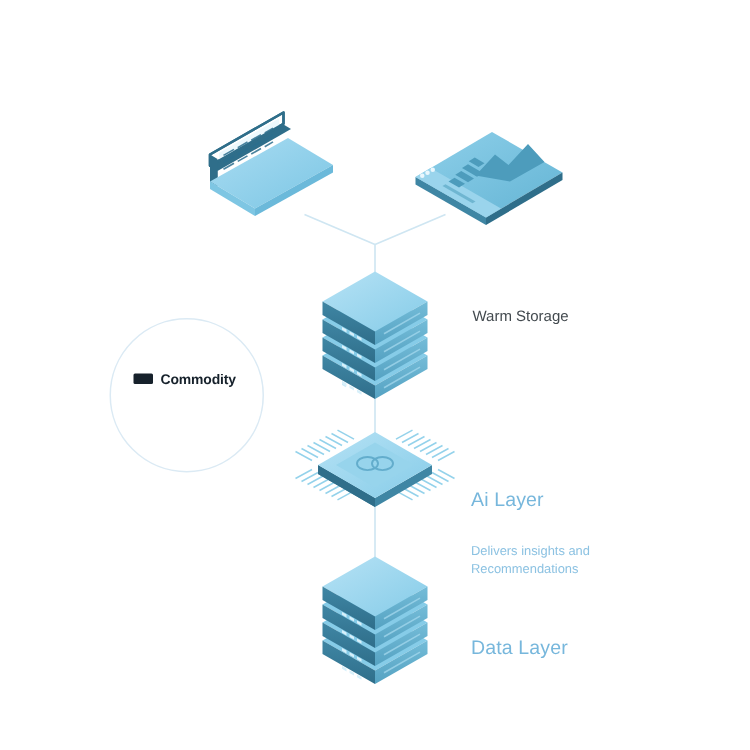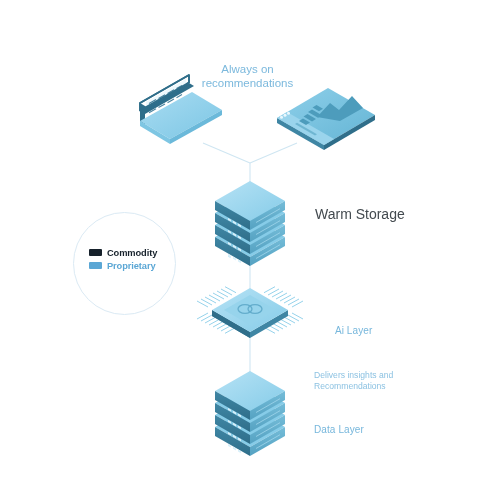--- a/index.html
+++ b/index.html
@@ -35,34 +35,33 @@
     left: 190px;
     top: 62px;
     width: 115px;
     text-align: center;
     font-size: 11.5px;
     color: #7cb9dd;
   }
   #warm-storage-label {
     left: 315px;
     top: 206px;
-    font-size: 14px;
+    font-size: 10px;
     color: #434a4f;
   }
   .node-title {
-    font-size: 10px;
+    font-size: 13px;
     color: #77b7dc;
     letter-spacing: .1px;
-    text-align: center;
   }
   .node-sub {
     font-size: 8.6px;
     color: #8cc2e2;
     line-height: 1.33;
-    margin-top: 12px;
+    margin-top: 1px;
     white-space: pre-line;
   }
   #ai-layer-block { left: 314px; top: 305px; }
   #data-lake-block { left: 314px; top: 404px; }
 
   
   #legend {
     position: absolute;
     left: 73px;
     top: 212px;
@@ -333,41 +332,35 @@
       </g>
       <g stroke="#a5d9ee" stroke-width="1" opacity="0.75">
         <line x1="256" y1="412.5" x2="280" y2="398.7"></line>
         <line x1="256" y1="424.5" x2="280" y2="410.7"></line>
         <line x1="256" y1="436.5" x2="280" y2="422.7"></line>
         <line x1="256" y1="448.5" x2="280" y2="434.7"></line>
       </g>
     </g>
   </svg>
 
-  <div class="lbl" id="top-caption">Always on
-recommendations</div>
 
   <div class="lbl" id="warm-storage-label">Warm Storage</div>
 
   <div class="lbl" id="ai-layer-block">
     <div class="node-title">Ai Layer</div>
     <div class="node-sub">Delivers insights and
 Recommendations</div>
   </div>
 
   <div class="lbl" id="data-lake-block">
     <div class="node-title">Data Layer</div>
   </div>
 
   <div id="legend">
     <div id="legend-rows">
       <div class="legend-row">
         <span class="legend-swatch" style="background:#16212b"></span>
         <span class="legend-text" id="legend-text-commodity">Commodity</span>
       </div>
-      <div class="legend-row">
-        <span class="legend-swatch" style="background:#5ba7d5"></span>
-        <span class="legend-text" id="legend-text-proprietary">Proprietary</span>
-      </div>
     </div>
   </div>
 
 </div>
 
 </body></html>

